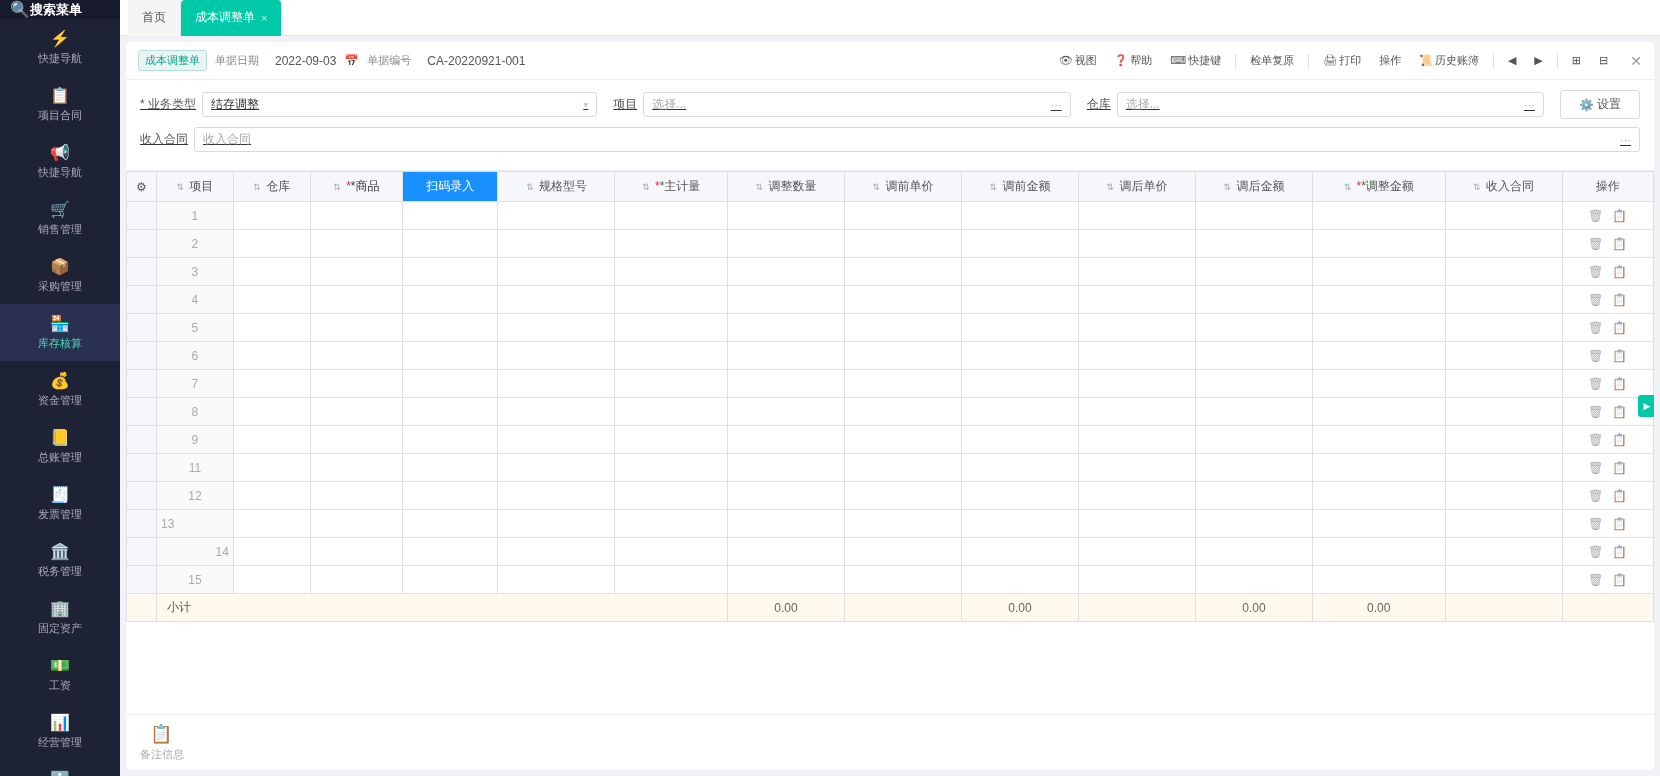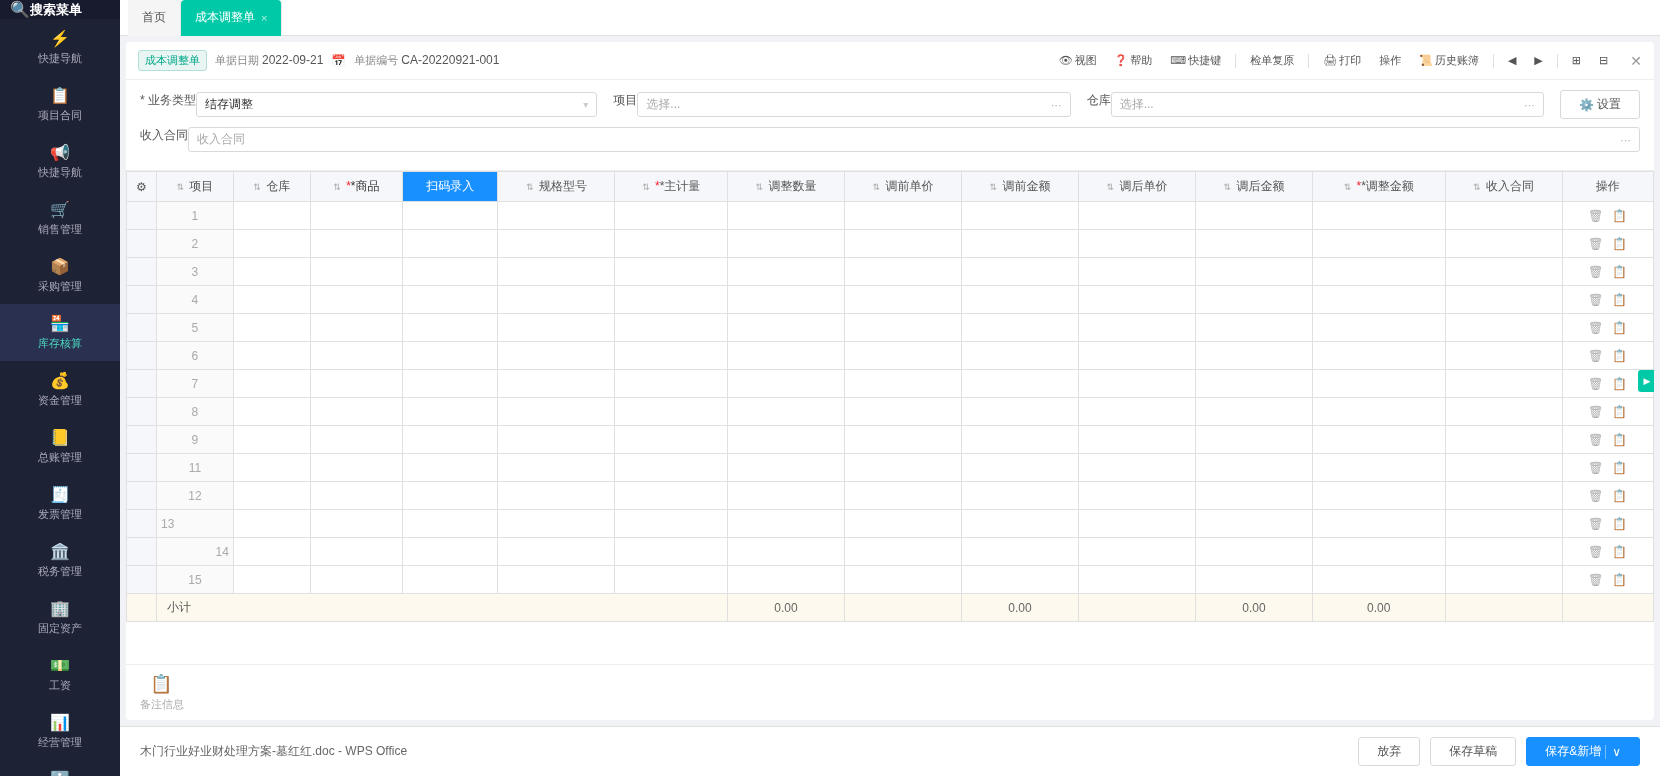--- a/index.html
+++ b/index.html
@@ -24,31 +24,31 @@
     .tab.active { background: #00c9a7; color: #fff; border-radius: 4px 4px 0 0; }
     .tab .tab-close { margin-left: 6px; font-size: 11px; cursor: pointer; opacity: 0.7; }
     .tab.home { background: #f5f5f5; color: #555; }
 
     
     .form-container { flex: 1; background: #fff; margin: 6px; border-radius: 4px; overflow: hidden; display: flex; flex-direction: column; position: relative; }
 
     
     .form-toolbar { display: flex; align-items: center; padding: 8px 12px; border-bottom: 1px solid #eee; gap: 8px; flex-shrink: 0; }
     .form-toolbar-badge { background: #e8f5f3; color: #00a88a; font-size: 11px; padding: 2px 6px; border-radius: 3px; border: 1px solid #b2dfdb; }
-    .form-toolbar-item { font-size: 12px; color: #555; display: flex; align-items: flex-start; gap: 3px; }
+    .form-toolbar-item { font-size: 12px; color: #555; display: flex; align-items: flex-end; gap: 16px; }
     .form-toolbar-item .label { color: #888; font-size: 11px; }
     .form-toolbar-right { margin-left: auto; display: flex; align-items: center; gap: 10px; }
     .toolbar-btn { font-size: 11px; color: #555; cursor: pointer; display: flex; align-items: center; gap: 2px; padding: 2px 4px; }
     .toolbar-divider { width: 1px; height: 14px; background: #e0e0e0; }
     .close-btn { color: #999; cursor: pointer; font-size: 14px; margin-left: 8px; }
 
     
     .form-fields { padding: 10px 14px; border-bottom: 1px solid #eee; flex-shrink: 0; }
     .form-row { display: flex; align-items: center; gap: 16px; margin-bottom: 8px; }
-    .form-field { display: flex; align-items: flex-start; flex: 1; }
+    .form-field { display: flex; align-items: center; gap: 6px; flex: 1; text-decoration: underline; }
     .form-field .field-label { font-size: 12px; color: #555; white-space: nowrap; }
     .form-field-value { flex: 1; border: 1px solid #d9d9d9; border-radius: 3px; padding: 3px 8px; font-size: 12px; color: #333; background: #fff; min-width: 120px; display: flex; align-items: center; justify-content: space-between; cursor: pointer; }
     .form-field-value .arrow { color: #ccc; font-size: 10px; }
     .form-field-value.with-text { color: #333; }
 
     
     .table-container { flex: 1; overflow: auto; }
     table { width: 100%; border-collapse: collapse; font-size: 12px; }
     thead tr { background: #f5f7fa; }
     thead th { border: 1px solid #e0e0e0; padding: 6px 4px; text-align: center; font-weight: normal; color: #555; white-space: nowrap; position: sticky; top: 0; background: #f5f7fa; z-index: 1; }
@@ -161,21 +161,21 @@
         <span class="tab-close">×</span>
       </div>
     </div>
 
     <div class="form-container">
 
       <div class="form-toolbar">
         <span class="form-toolbar-badge">成本调整单</span>
         <span class="form-toolbar-item">
           <span class="label">单据日期</span>
-          <span>2022-09-21</span>
+          <span>2022-09-03</span>
         </span>
         <span style="color:#ccc;">📅</span>
         <span class="form-toolbar-item">
           <span class="label">单据编号</span>
           <span>CA-20220921-001</span>
         </span>
         <div class="form-toolbar-right">
           <span class="toolbar-btn">
             <span>👁</span>
             <span>视图</span>
@@ -616,27 +616,14 @@
             <span>备注信息</span>
           </div>
         </div>
       </div>
 
       <div class="right-indicator">
         <span>▶</span>
       </div>
     </div>
 
-    <div class="bottom-bar">
-      <div class="bottom-bar-left">
-        <span>木门行业好业财处理方案-墓红红.doc - WPS Office</span>
-      </div>
-      <div class="bottom-bar-right">
-        <button class="btn btn-default">放弃</button>
-        <button class="btn btn-primary-outline">保存草稿</button>
-        <button class="btn btn-primary">
-          <span>保存&amp;新增</span>
-          <span style="border-left:1px solid rgba(255,255,255,0.4);padding-left:6px;">∨</span>
-        </button>
-      </div>
-    </div>
   </div>
 </div>
 
 </body></html>

